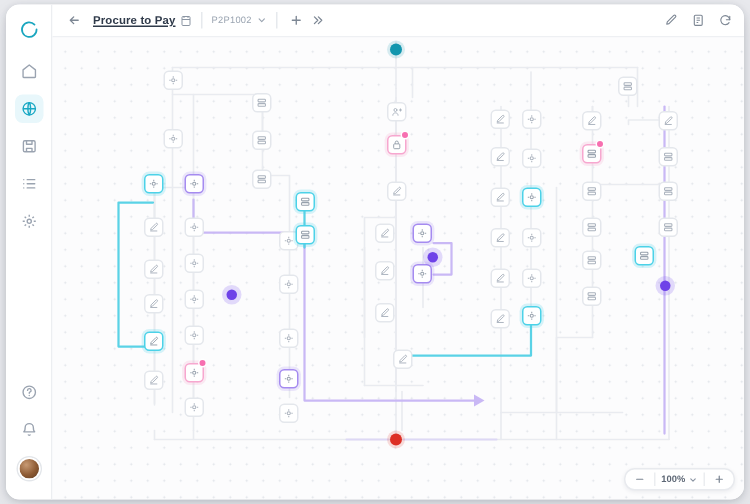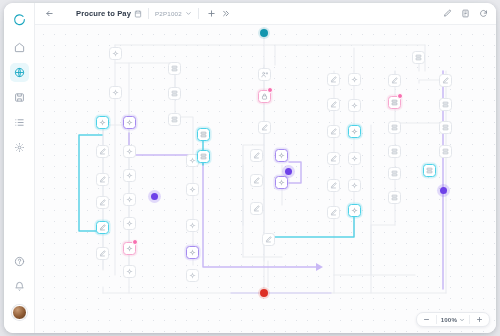--- a/index.html
+++ b/index.html
@@ -48,21 +48,21 @@
   #topbar{
     height:22px; flex:0 0 22px; display:flex; align-items:center;
     padding:0 6px 0 7px; background:#fff; border-bottom:1px solid #eef0f3;
   }
   .tb-btn{
     width:14px;height:14px; display:flex;align-items:center;justify-content:center;
     color:#7d8794; border-radius:3px; flex:0 0 auto;
   }
   #crumb-title{
     font-size:7.6px; font-weight:700; color:#2f3a4a; letter-spacing:.1px;
-    margin-left:20px; white-space:nowrap;
+    margin-left:6px; white-space:nowrap;text-decoration:underline;
   }
   .tb-doc-icon{ margin-left:3px; color:#8b95a3; display:flex; }
   .tb-divider{ width:1px;height:11px;background:#e6e9ed;margin:0 6px; }
   #version-chip{ display:flex;align-items:center;gap:3px; }
   #version-label{ font-size:6.2px;color:#9aa4b1;letter-spacing:.2px;white-space:nowrap; }
   .tb-right{ margin-left:auto; display:flex; align-items:center; gap:4px; }
 
   
   #canvas-wrap{ position:relative; flex:1 1 auto; overflow:hidden; background:#fcfcfd; }
   #canvas{

